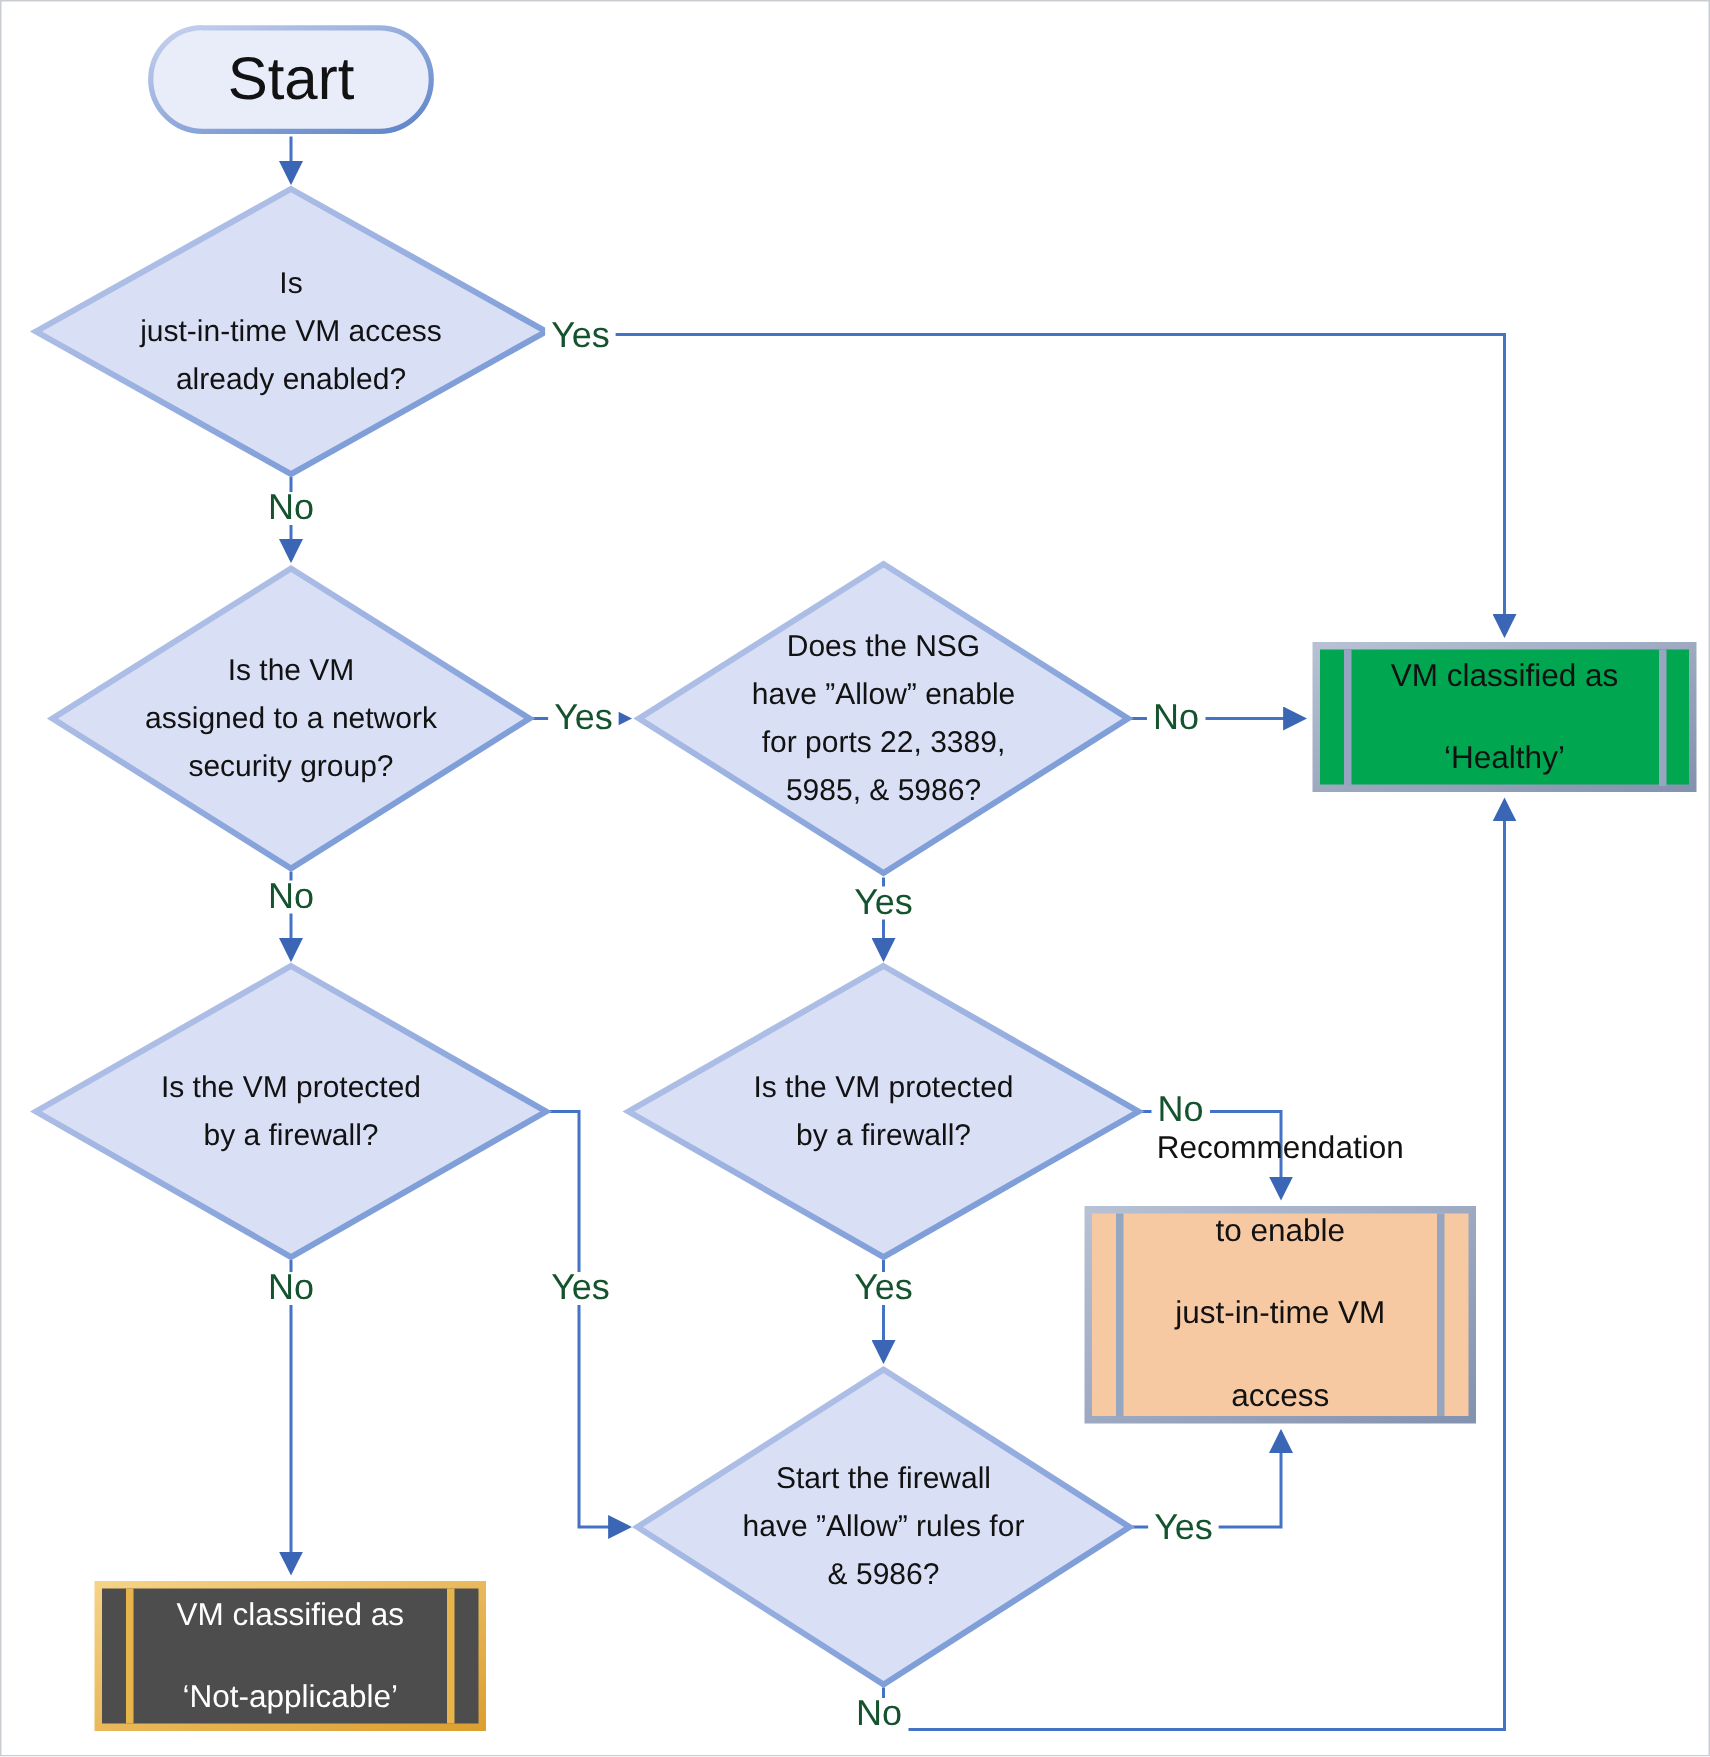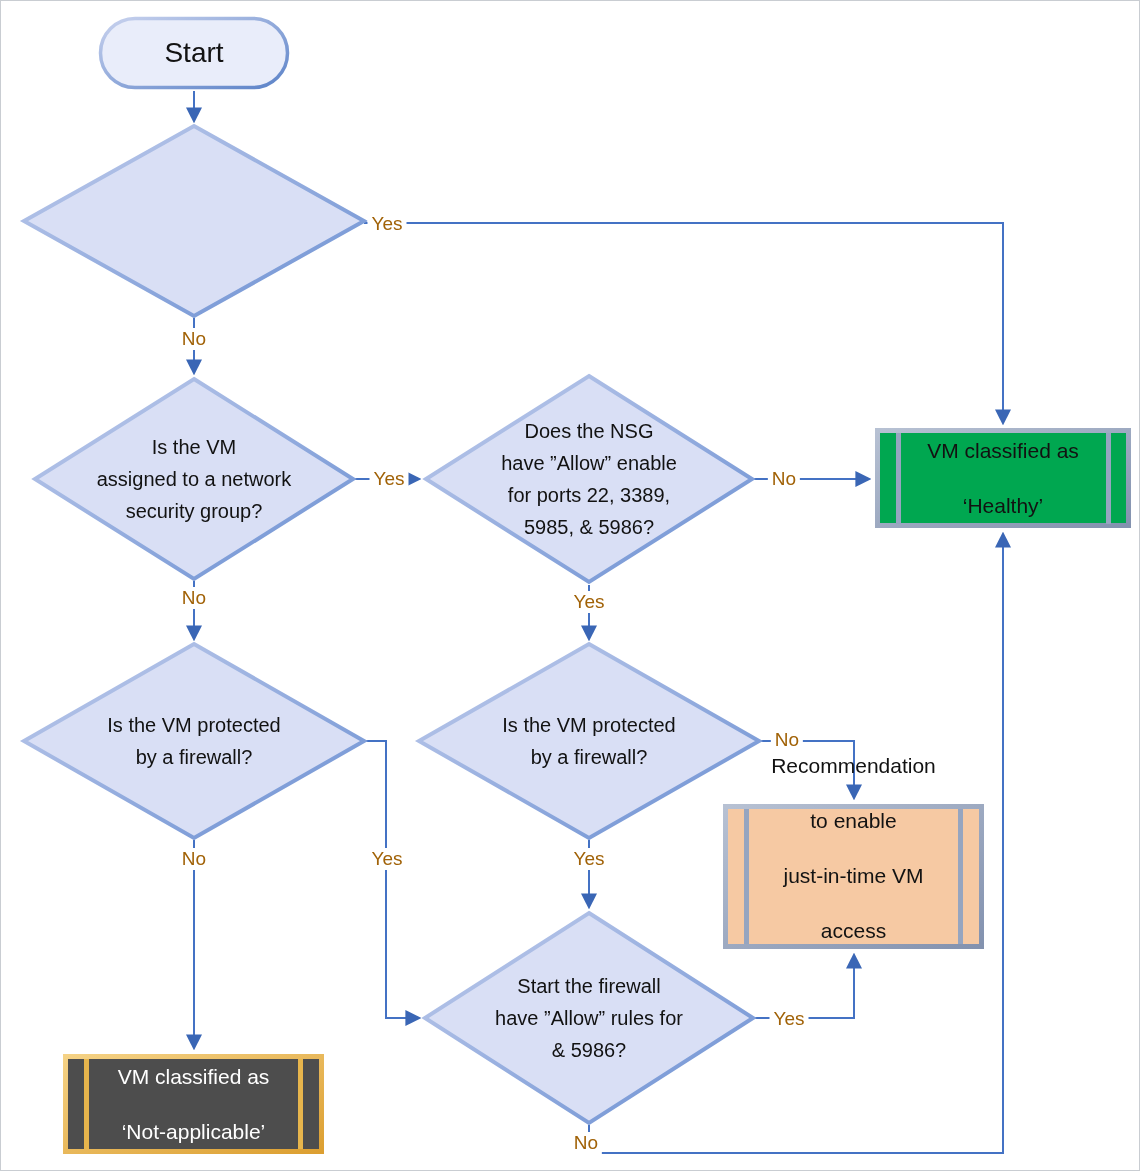--- a/index.html
+++ b/index.html
@@ -9,24 +9,24 @@
     font-family:"Liberation Sans", sans-serif; overflow:hidden;
   }
   .layer { position:absolute; left:0; top:0; }
   .label {
     position:absolute; display:flex; flex-direction:column;
     align-items:center; justify-content:center; text-align:center;
     color:#121212; pointer-events:none;
   }
   .diamond-label { font-size:20px; line-height:32px; }
   .box-label     { font-size:21px; line-height:31px;gap:24px; }
-  .start-label   { font-size:28px; font-weight:400; }
+  .start-label   { font-size:40px; font-weight:400; }
   .white-text    { color:#ffffff; }
   .edge-label {
-    position:absolute; font-size:19px; line-height:22px; color:#a16207;
+    position:absolute; font-size:24px; line-height:22px; color:#14532d;
     background:#ffffff; padding:0 4px; transform:translate(-50%,-50%);
     white-space:nowrap; pointer-events:none;
   }
 </style>
 </head>
 <body>
 
 <div class="canvas">
 
   <svg class="layer" width="1140" height="1171" viewBox="0 0 1140 1171">
@@ -93,20 +93,25 @@
       <rect x="64.5" y="1055.5" width="256" height="95" stroke="url(#gradGold)" stroke-width="5" fill="#4D4D4D"></rect>
       <rect x="83" y="1058" width="5" height="90" fill="#E7B54C"></rect>
       <rect x="297" y="1058" width="5" height="90" fill="#E7B54C"></rect>
     </g>
   </svg>
 
   <div class="label start-label" style="left:98px; top:16px; width:190px; height:72px;">
     <div>Start</div>
   </div>
 
+  <div class="label diamond-label" style="left:43px; top:140px; width:300px; height:160px;">
+    <div>Is</div>
+    <div>just-in-time VM access</div>
+    <div>already enabled?</div>
+  </div>
 
   <div class="label diamond-label" style="left:43px; top:398px; width:300px; height:160px;">
     <div>Is the VM</div>
     <div>assigned to a network</div>
     <div>security group?</div>
   </div>
 
   <div class="label diamond-label" style="left:438px; top:388px; width:300px; height:180px;">
     <div>Does the NSG</div>
     <div>have ”Allow” enable</div>

